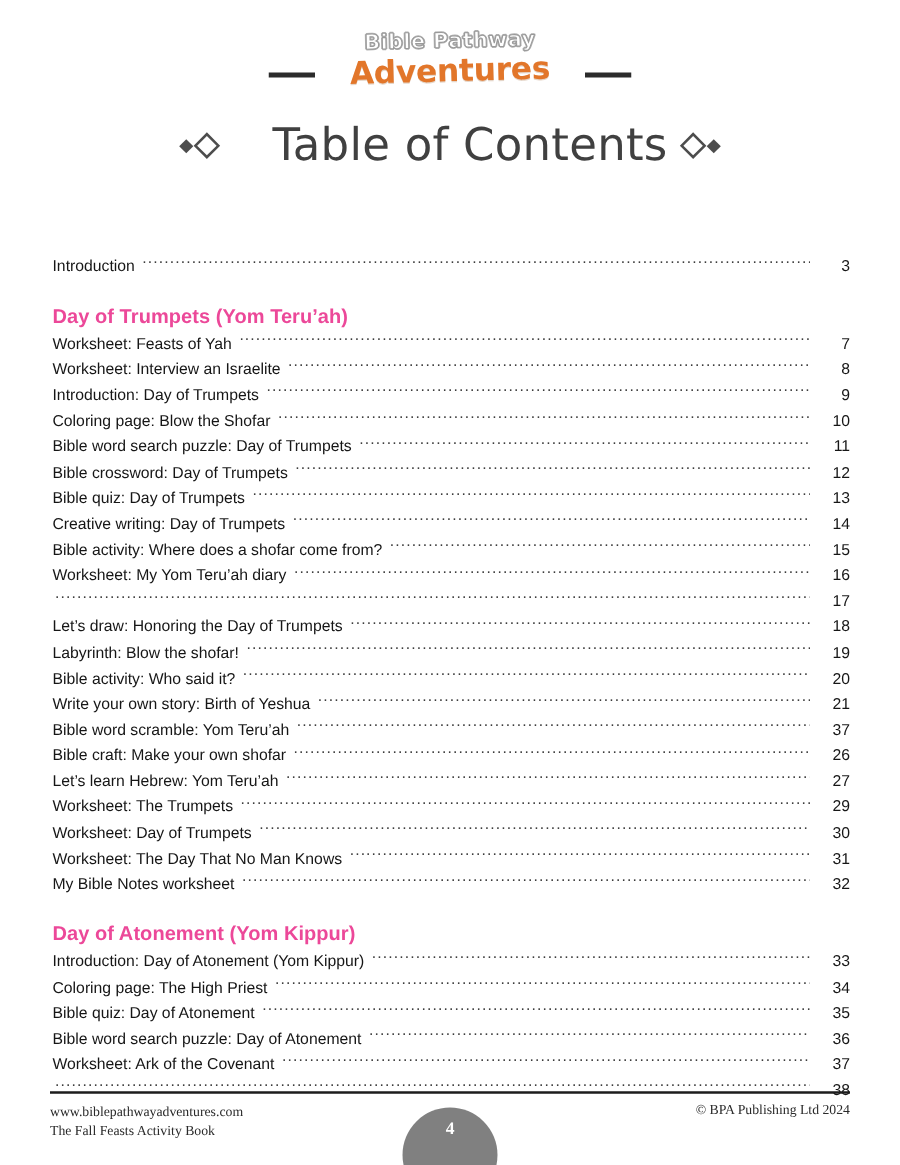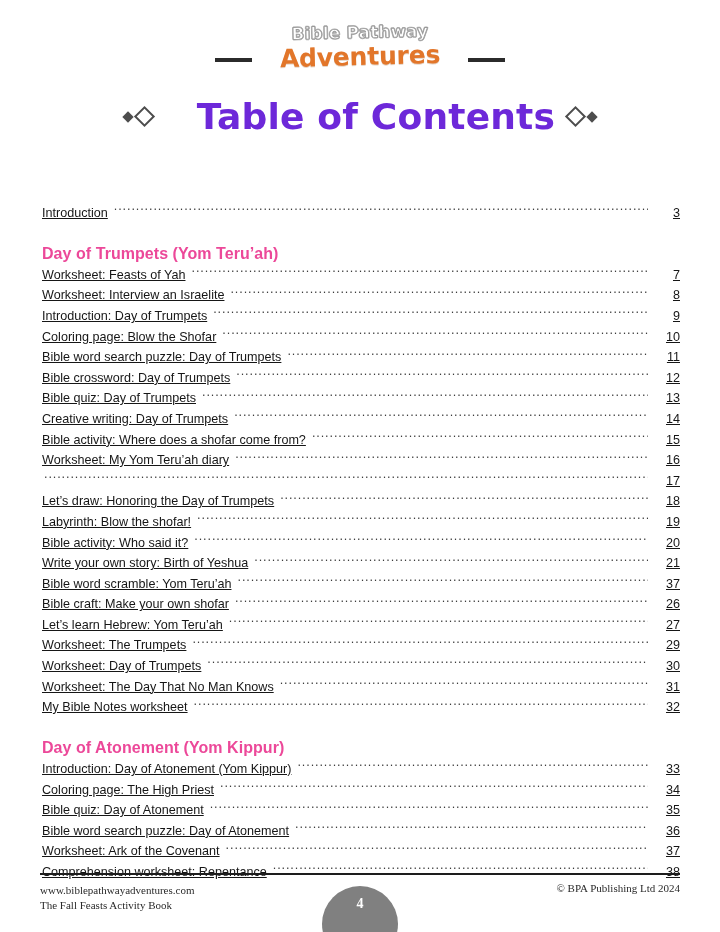--- a/index.html
+++ b/index.html
@@ -77,24 +77,24 @@
     top: 96px;
     left: 0;
     width: 720px;
     display: flex;
     align-items: center;
     justify-content: center;
     gap: 13px;
   }
   .page-title {
     font-family: "DejaVu Sans", sans-serif;
-    font-weight: 700;
+    font-weight: 400;
     font-size: 36px;
     letter-spacing: 0.2px;
-    color: #6d28d9;
+    color: #404040;
     white-space: nowrap;
     margin-left: 32px;
   }
   .orn {
     display: flex;
     align-items: center;
     gap: 5px;
   }
   .dia-sm {
     width: 8px; height: 8px;
@@ -127,21 +127,20 @@
     white-space: nowrap;
   }
   .toc-entry {
     display: flex;
     align-items: baseline;
     height: 20.6px;
     line-height: 20.6px;
     font-size: 12.6px;
     color: #161616;
     white-space: nowrap;
-    text-decoration: underline;
   }
   .entry-label {
     flex: 0 0 auto;
     padding-right: 4px;
   }
   .leader {
     flex: 1 1 auto;
     overflow: hidden;
     height: 14px;
     position: relative;
@@ -396,21 +395,20 @@
       <span class="entry-label">Bible word search puzzle: Day of Atonement</span>
       <span class="leader"></span>
       <span class="entry-page">36</span>
     </div>
     <div class="toc-entry">
       <span class="entry-label">Worksheet: Ark of the Covenant</span>
       <span class="leader"></span>
       <span class="entry-page">37</span>
     </div>
     <div class="toc-entry">
-      <span class="entry-label">Comprehension worksheet: Repentance</span>
       <span class="leader"></span>
       <span class="entry-page">38</span>
     </div>
 
   </div>
 
   <div class="footer-rule"></div>
   <div class="footer">
     <div class="footer-left">
       <div>www.biblepathwayadventures.com</div>

